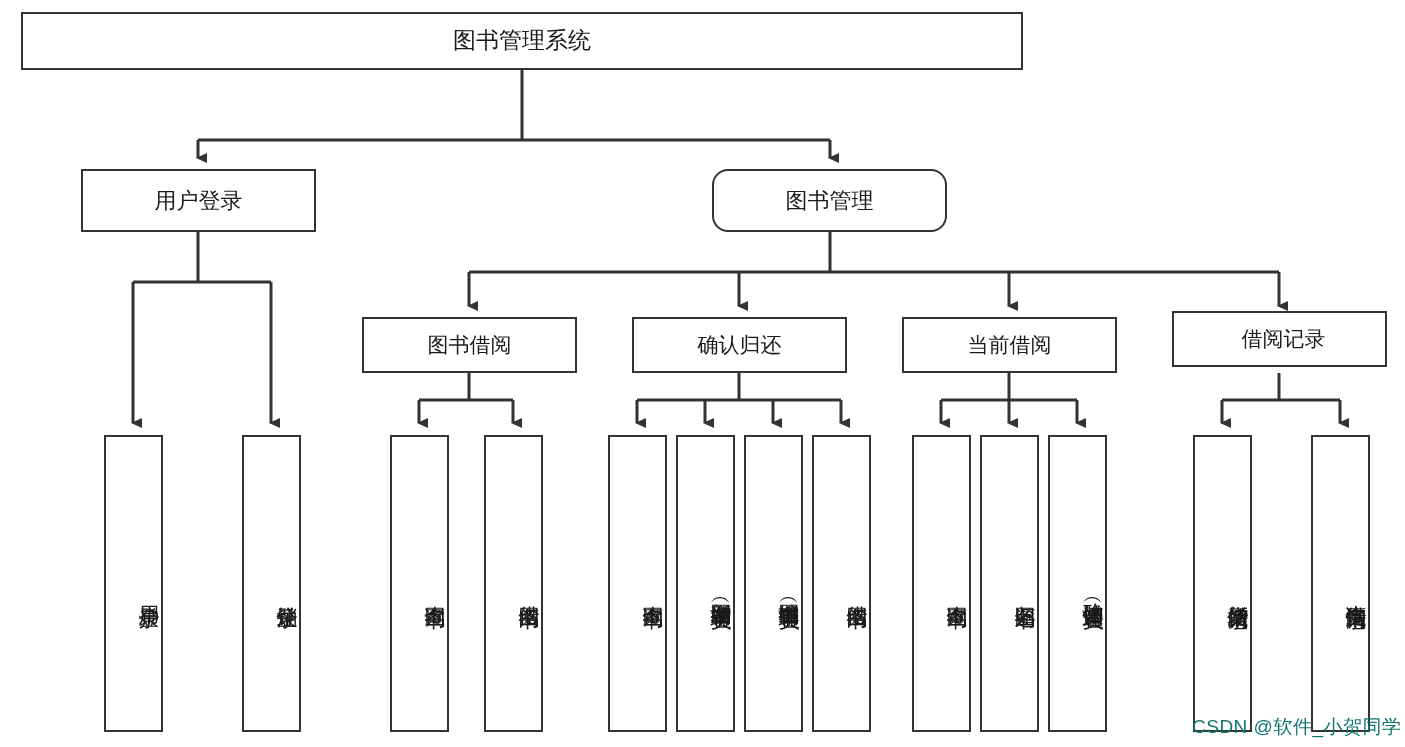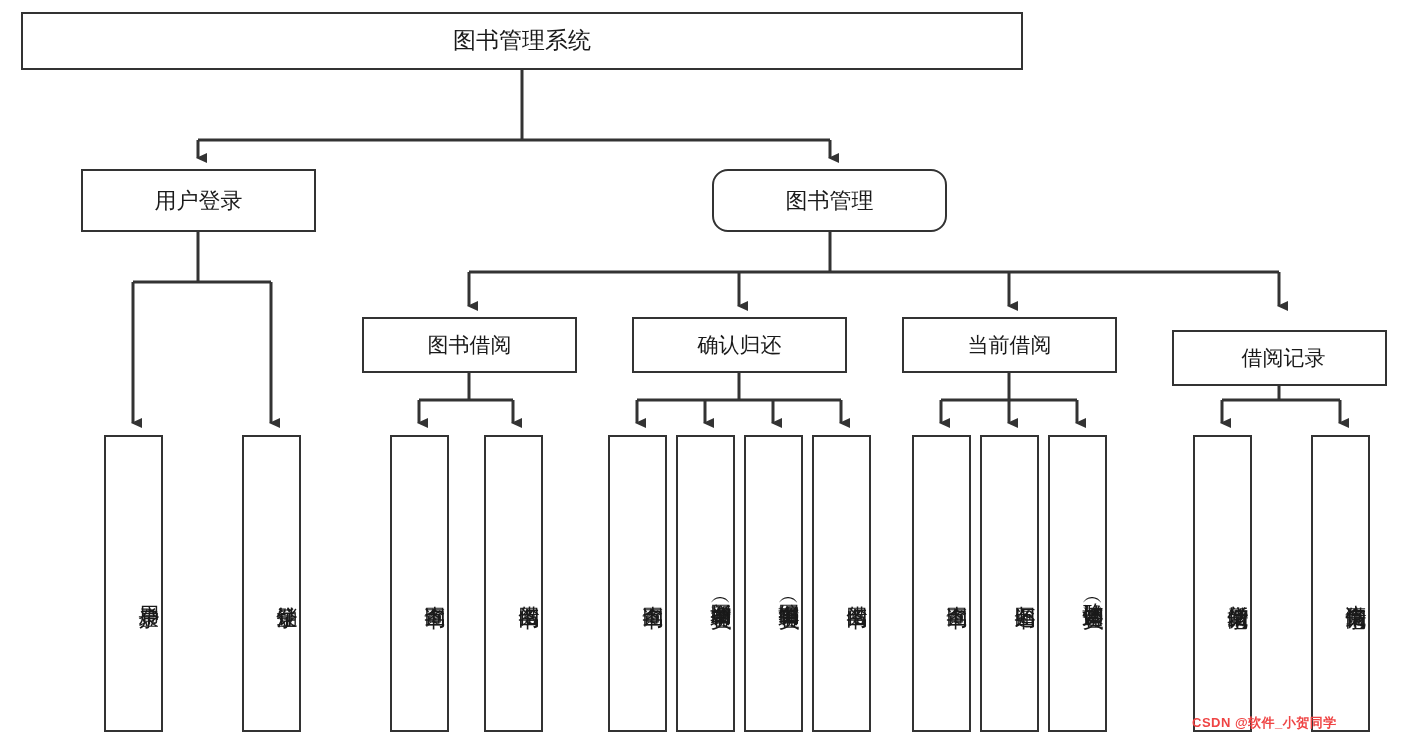--- a/index.html
+++ b/index.html
@@ -55,26 +55,25 @@
     justify-content: center;
     letter-spacing: 1px;
   }
   .node.leaf .vtext {
     writing-mode: vertical-rl;
     text-orientation: upright;
     white-space: nowrap;
   }
   .watermark {
     position: absolute;
-    color: #ef4444;
-    font-size: 13px;
+    color: #0f766e;
+    font-size: 19px;
     letter-spacing: 0.5px;
     white-space: nowrap;
     user-select: none;
-    font-weight: bold;
   }
 </style>
 </head>
 <body>
 
 <div id="canvas">
 
   <svg class="wires" viewBox="0 0 1405 747">
     <defs>
       <marker id="arrow" markerWidth="12" markerHeight="12" refX="5" refY="9" orient="auto" markerUnits="userSpaceOnUse">
@@ -130,21 +129,21 @@
   <div class="node l2" style="left:81px; top:169px; width:235px; height:63px;">用户登录</div>
 
   <div class="node l2" style="left:712px; top:169px; width:235px; height:63px;border-radius:16px;">图书管理</div>
 
   <div class="node l3" style="left:362px; top:317px; width:215px; height:56px;">图书借阅</div>
 
   <div class="node l3" style="left:632px; top:317px; width:215px; height:56px;">确认归还</div>
 
   <div class="node l3" style="left:902px; top:317px; width:215px; height:56px;">当前借阅</div>
 
-  <div class="node l3" style="left:1172px; top:330px; width:215px; height:56px;padding-left:8px;">借阅记录</div>
+  <div class="node l3" style="left:1172px; top:311px; width:215px; height:56px;padding-left:8px;">借阅记录</div>
 
   <div class="node leaf" style="left:104px; top:435px; width:59px; height:297px;">
     <span class="vtext">用户登录</span>
   </div>
 
   <div class="node leaf" style="left:242px; top:435px; width:59px; height:297px;">
     <span class="vtext">注销登录</span>
   </div>
 
   <div class="node leaf" style="left:390px; top:435px; width:59px; height:297px;">

